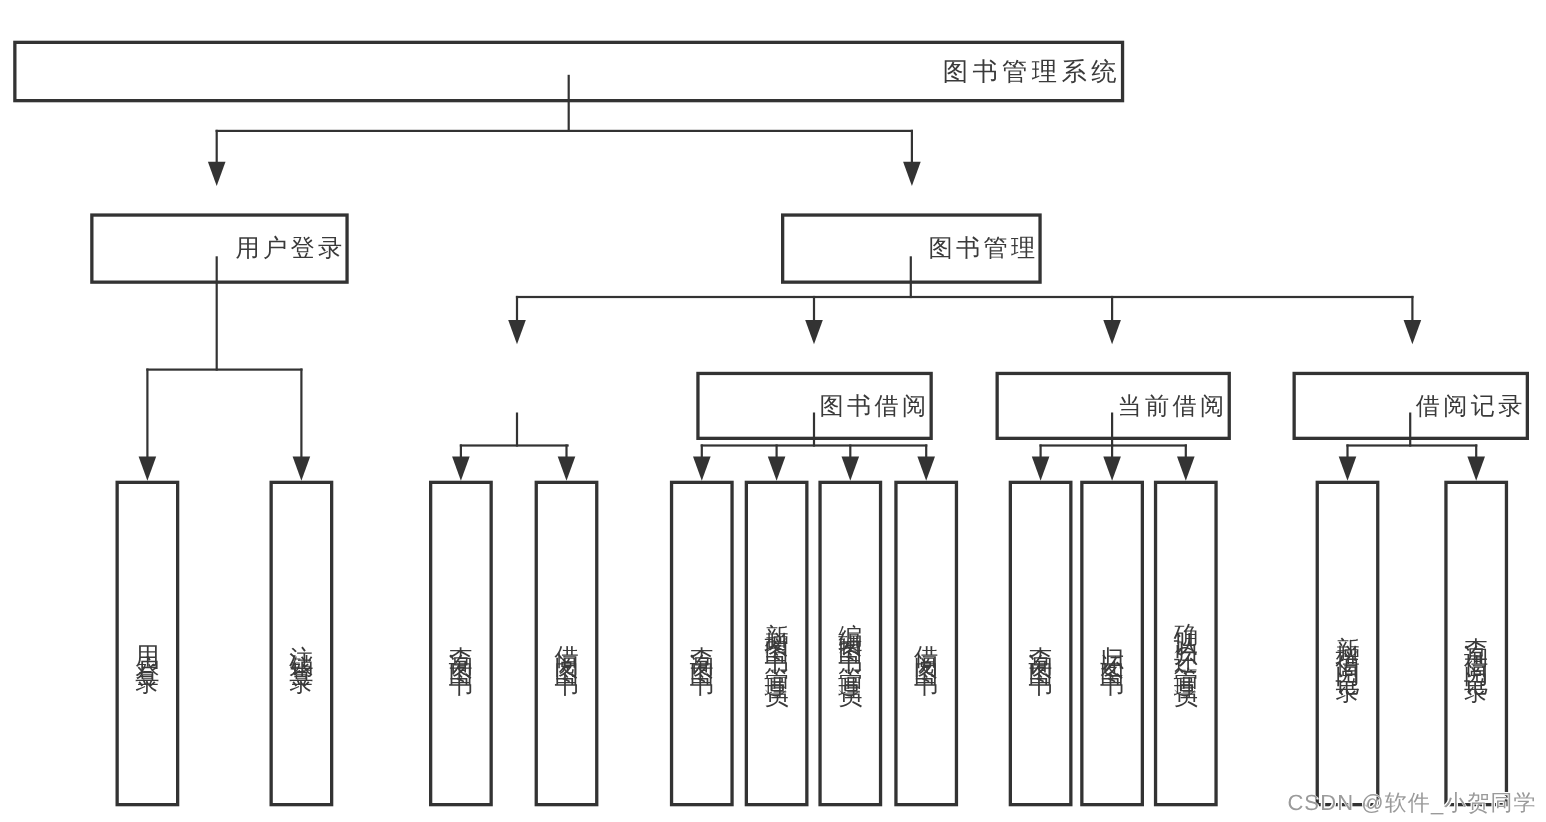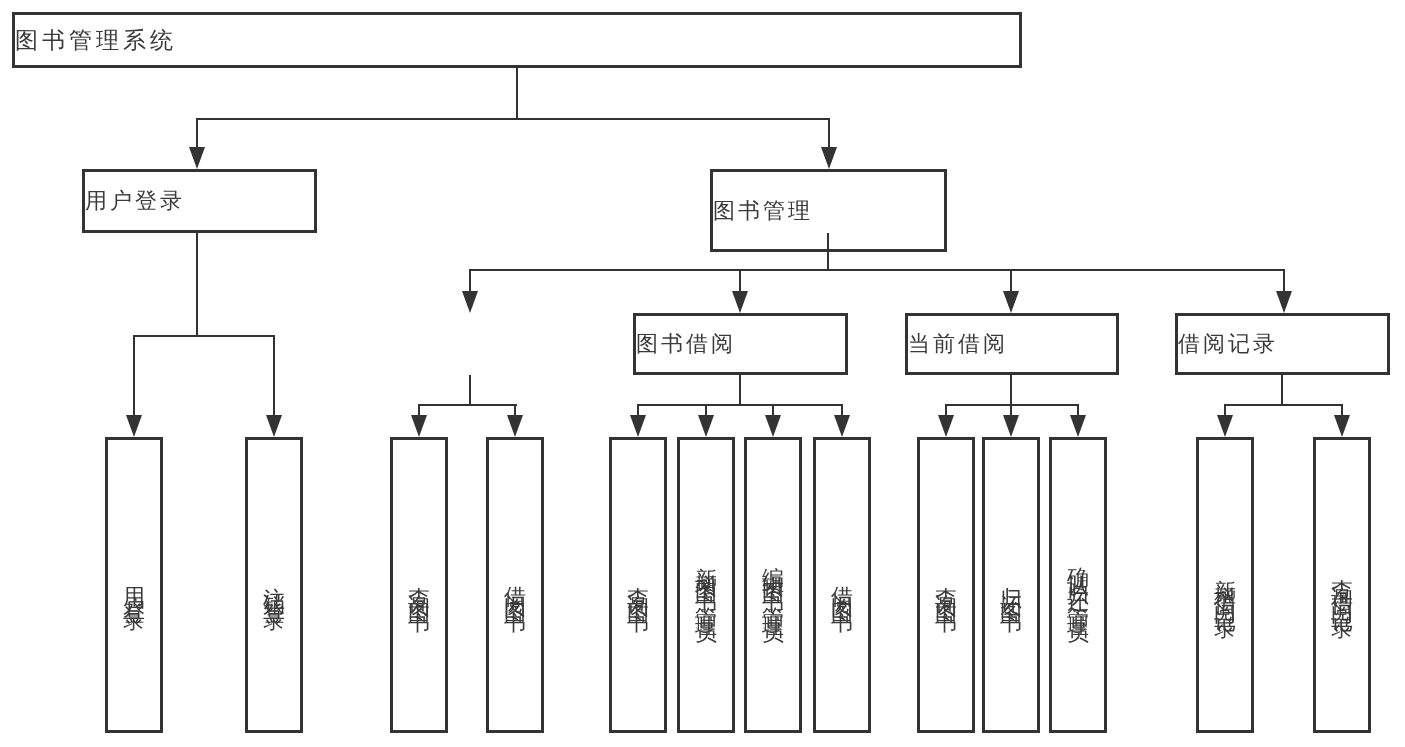--- a/index.html
+++ b/index.html
@@ -12,21 +12,22 @@
     overflow: hidden;
   }
   
   .hbox {
     position: absolute;
     box-sizing: border-box;
     background: var(--bg, #ffffff);
     border: 3px solid var(--line, #333333);
     display: flex;
     align-items: center;
-    justify-content: flex-start;
+    justify-content: flex-end;
+    margin-top: 25px;
   }
   .hlabel {
     font-size: 22px;
     letter-spacing: 3px;
     color: var(--text, #3a3a3a);
     white-space: nowrap;
   }
   .root-label { font-size: 23px; letter-spacing: 4px; }
   
   .leaf {
@@ -78,21 +79,21 @@
 <div class="canvas">
 
   <div class="hbox" style="left:12px; top:12px; width:1010px; height:56px;">
     <span class="hlabel root-label">图书管理系统</span>
   </div>
 
   <div class="hbox" style="left:82px; top:169px; width:235px; height:64px;">
     <span class="hlabel">用户登录</span>
   </div>
 
-  <div class="hbox" style="left:710px; top:169px; width:237px; height:83px;">
+  <div class="hbox" style="left:710px; top:169px; width:237px; height:64px;">
     <span class="hlabel">图书管理</span>
   </div>
 
 
   <div class="hbox" style="left:633px; top:313px; width:215px; height:62px;">
     <span class="hlabel">图书借阅</span>
   </div>
 
   <div class="hbox" style="left:905px; top:313px; width:214px; height:62px;">
     <span class="hlabel">当前借阅</span>
@@ -212,14 +213,15 @@
 
   <div>
     <div class="vl" style="left:1281px; top:375px; height:31px;"></div>
     <div class="hl" style="left:1224px; top:404px; width:119px;"></div>
     <div class="vl" style="left:1224px; top:404px; height:13px;"></div>
     <div class="vl" style="left:1341px; top:404px; height:13px;"></div>
     <div class="ar" style="left:1217px; top:415px;"></div>
     <div class="ar" style="left:1334px; top:415px;"></div>
   </div>
 
+  <div class="watermark">CSDN @软件_小贺同学</div>
 
 </div>
 
 </body></html>

